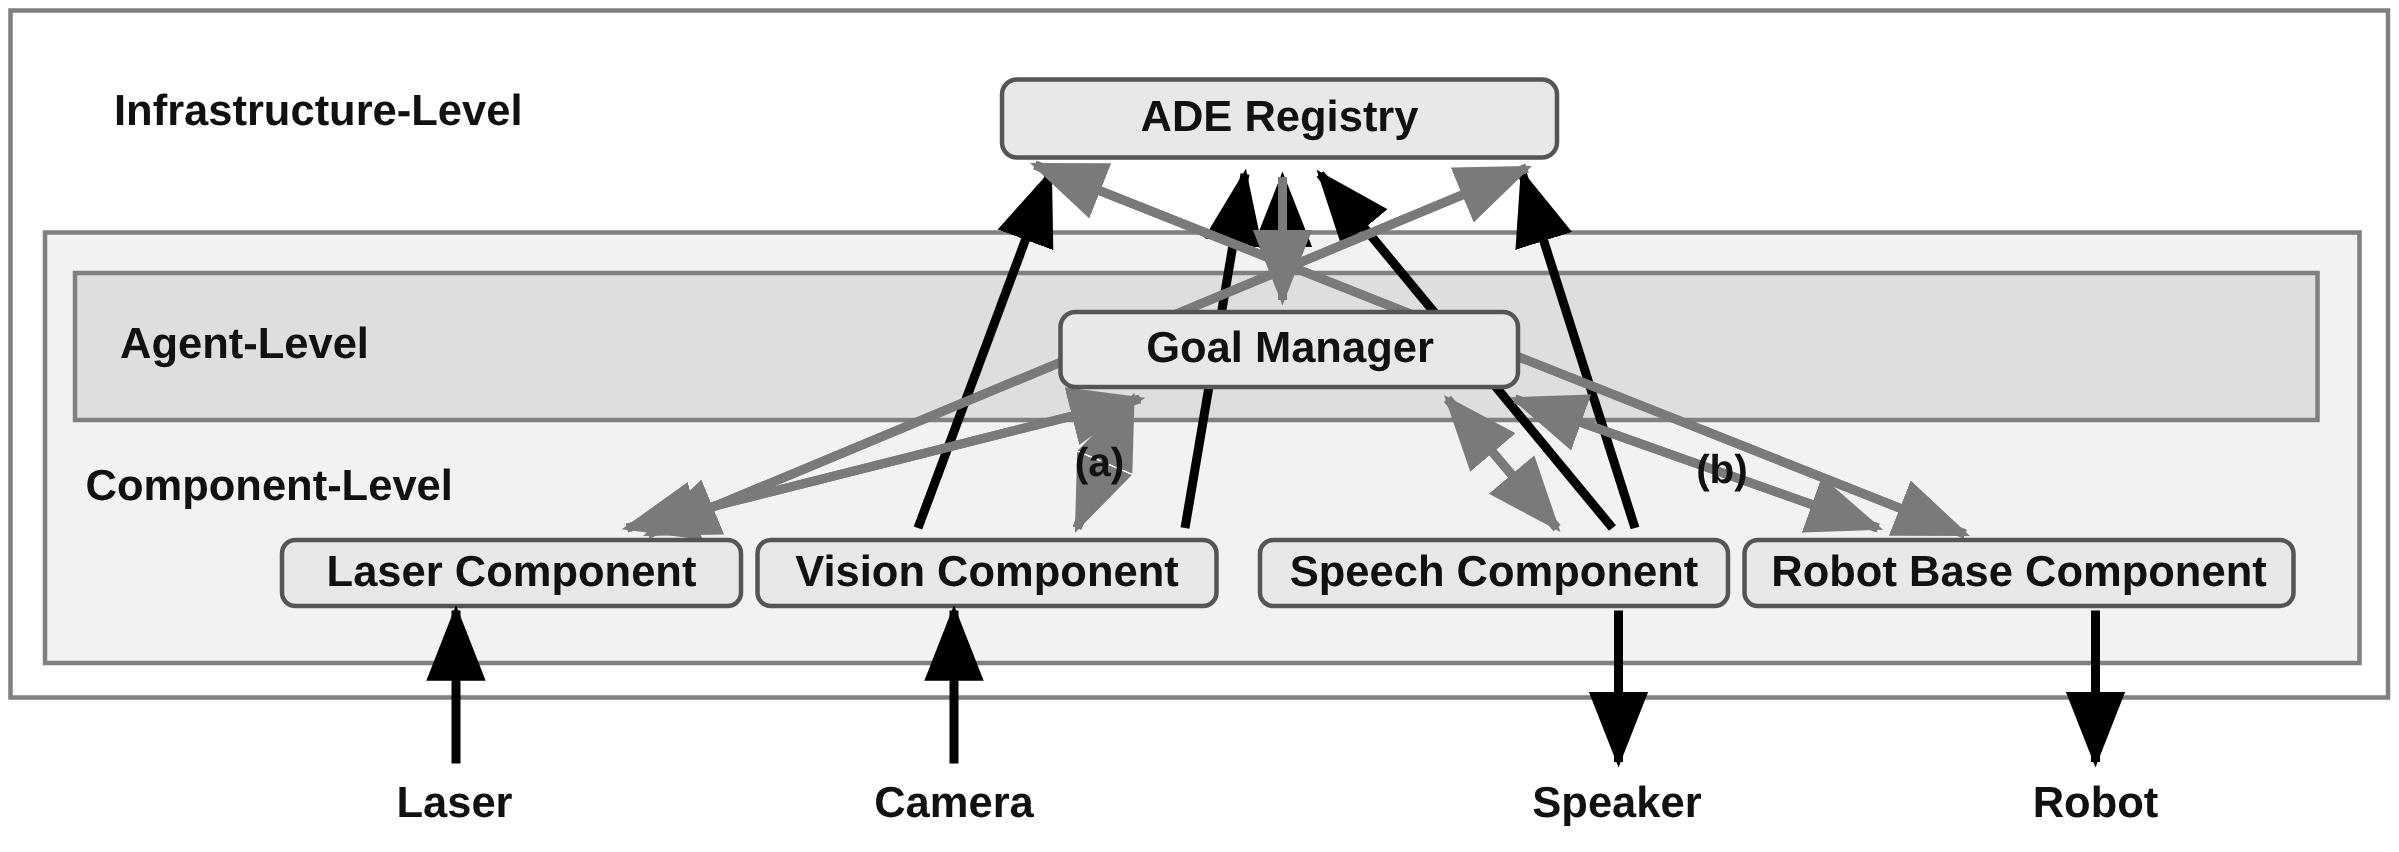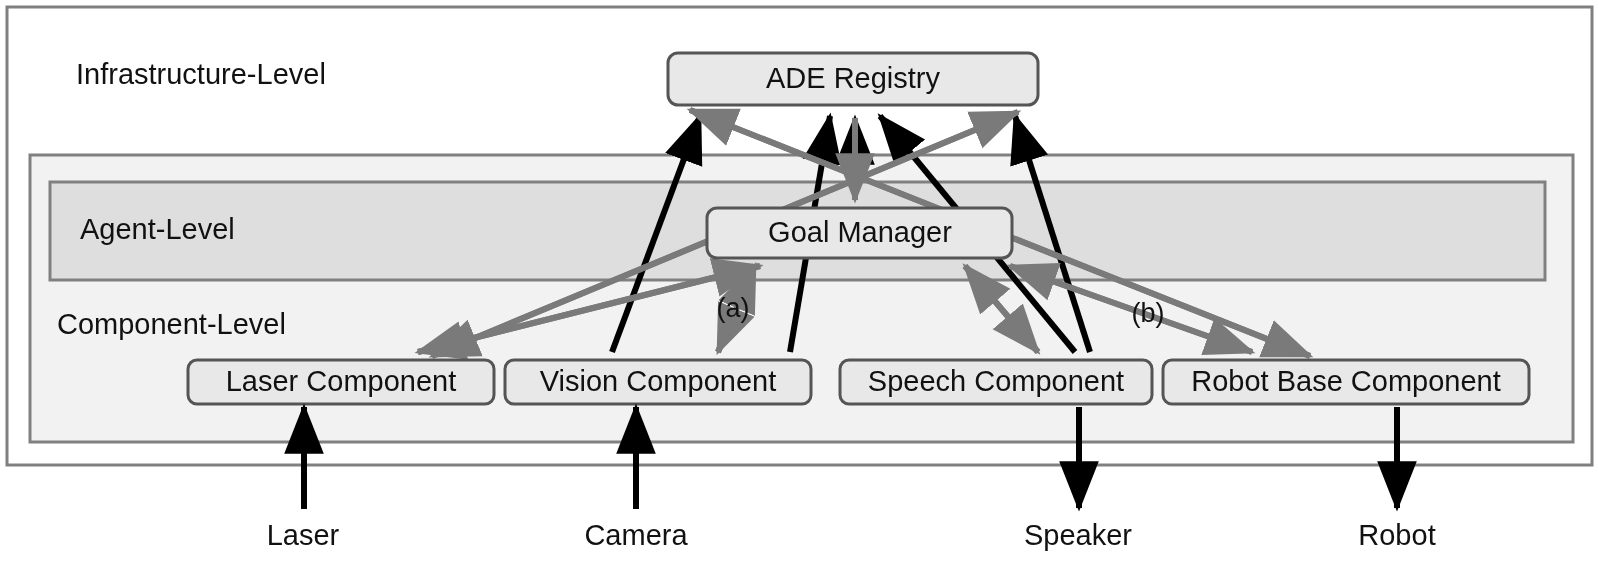--- a/index.html
+++ b/index.html
@@ -11,20 +11,21 @@
   body {
     width: 1599px;
     height: 568px;
     font-family: "Liberation Sans", sans-serif;
     overflow: hidden;
   }
   #diagram-root {
     position: relative;
     width: 1599px;
     height: 568px;
+    font-weight: bold;
   }
   svg#diagram {
     display: block;
     width: 1599px;
     height: 568px;
   }
   .panel-label {
     font-family: "Liberation Sans", sans-serif;
     font-size: 29px;
     fill: #111111;

